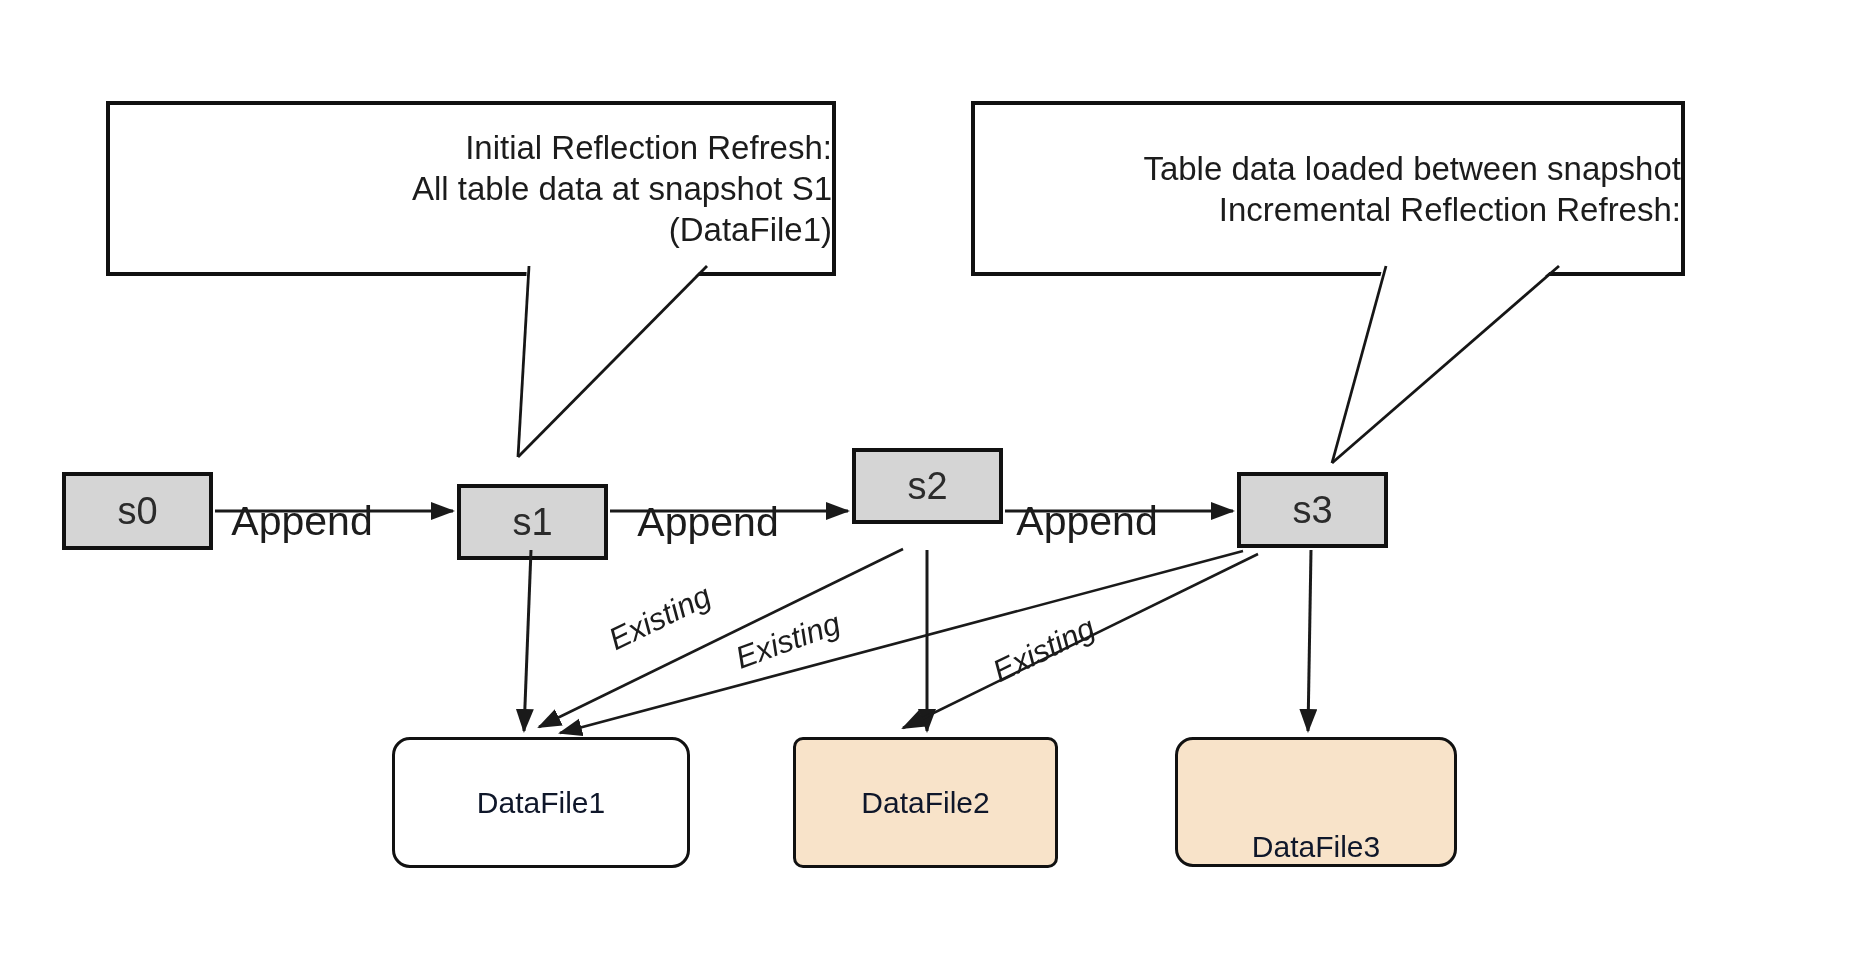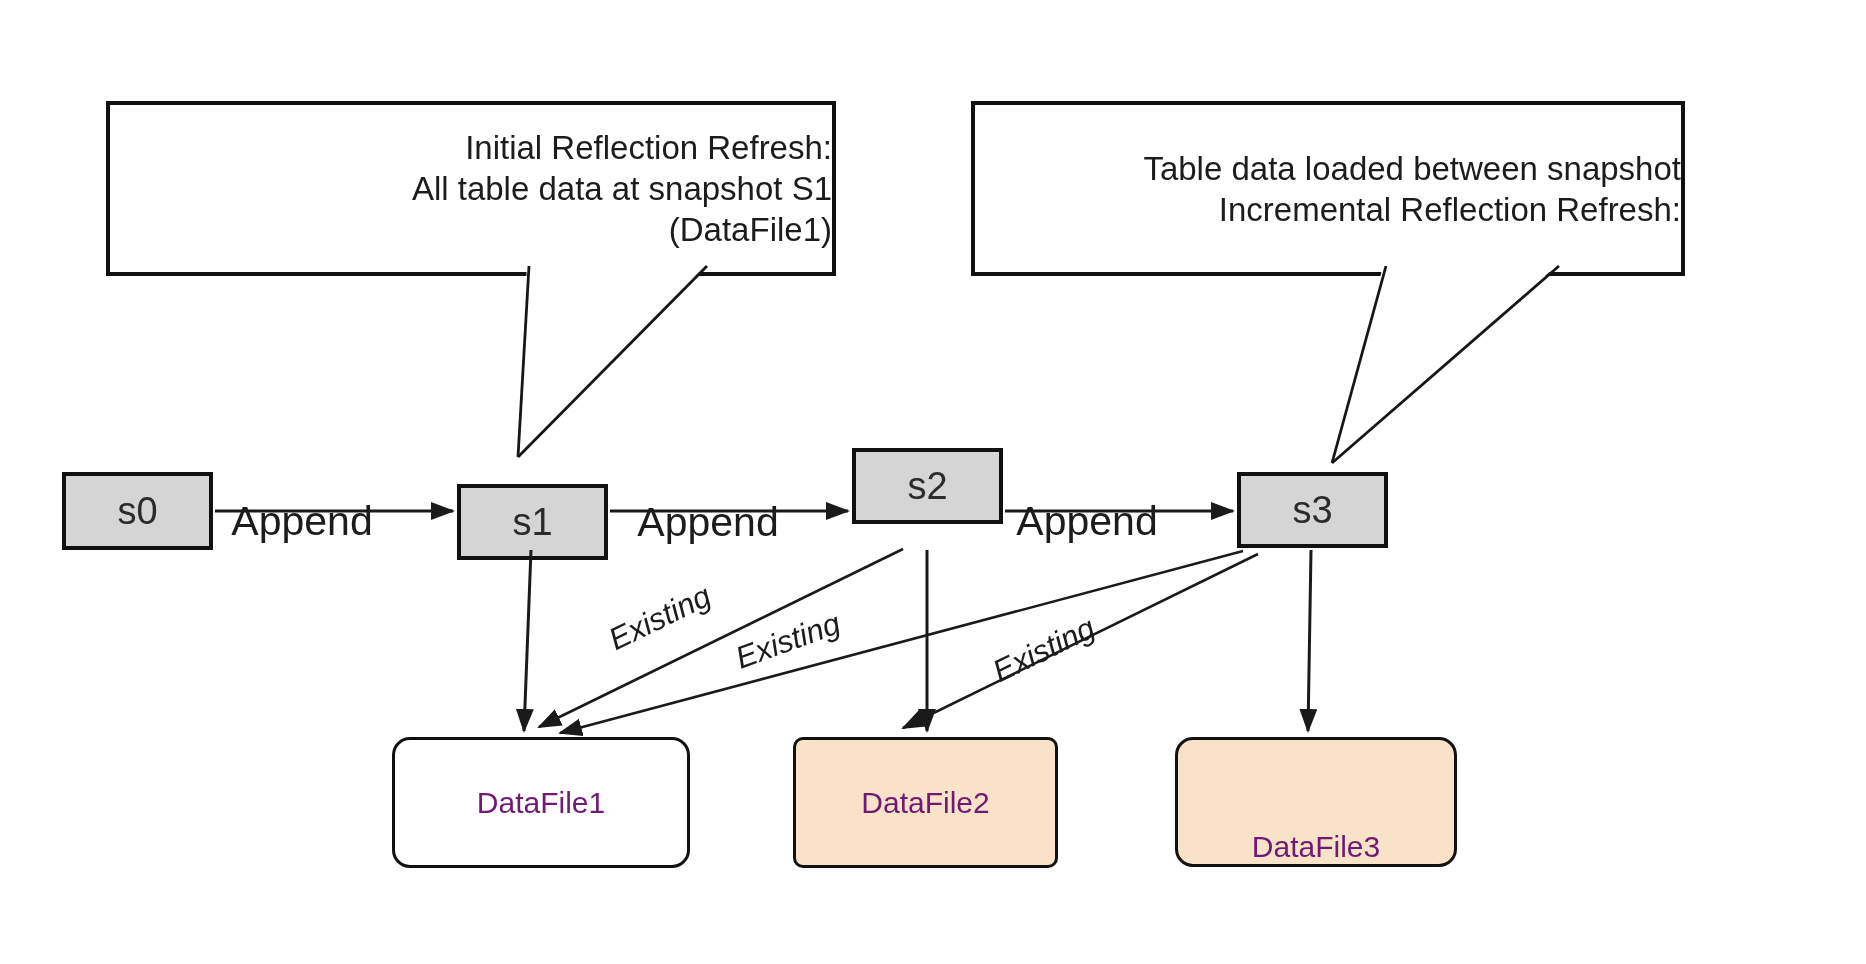--- a/index.html
+++ b/index.html
@@ -43,21 +43,21 @@
   #snap-s3{left:1237px;top:472px;}
 
   
   .datafile{
     position:absolute;
     height:131px;
     border:3px solid #111111;
     border-radius:18px;
     box-sizing:border-box;
     display:flex;align-items:center;justify-content:center;
-    font-size:30px;color:#701a75;
+    font-size:30px;color:#0f172a;
     z-index:1;
   }
   #df1{left:392px;top:737px;width:298px;background:#ffffff;}
   #df2{left:793px;top:737px;width:265px;background:#f8e3c9;border-radius:10px;}
   #df3{left:1175px;top:737px;width:282px;height:130px;background:#f8e3c9;align-items:flex-end;}
 
   
   .edge-label{
     position:absolute;
     color:#1c1c1c;

